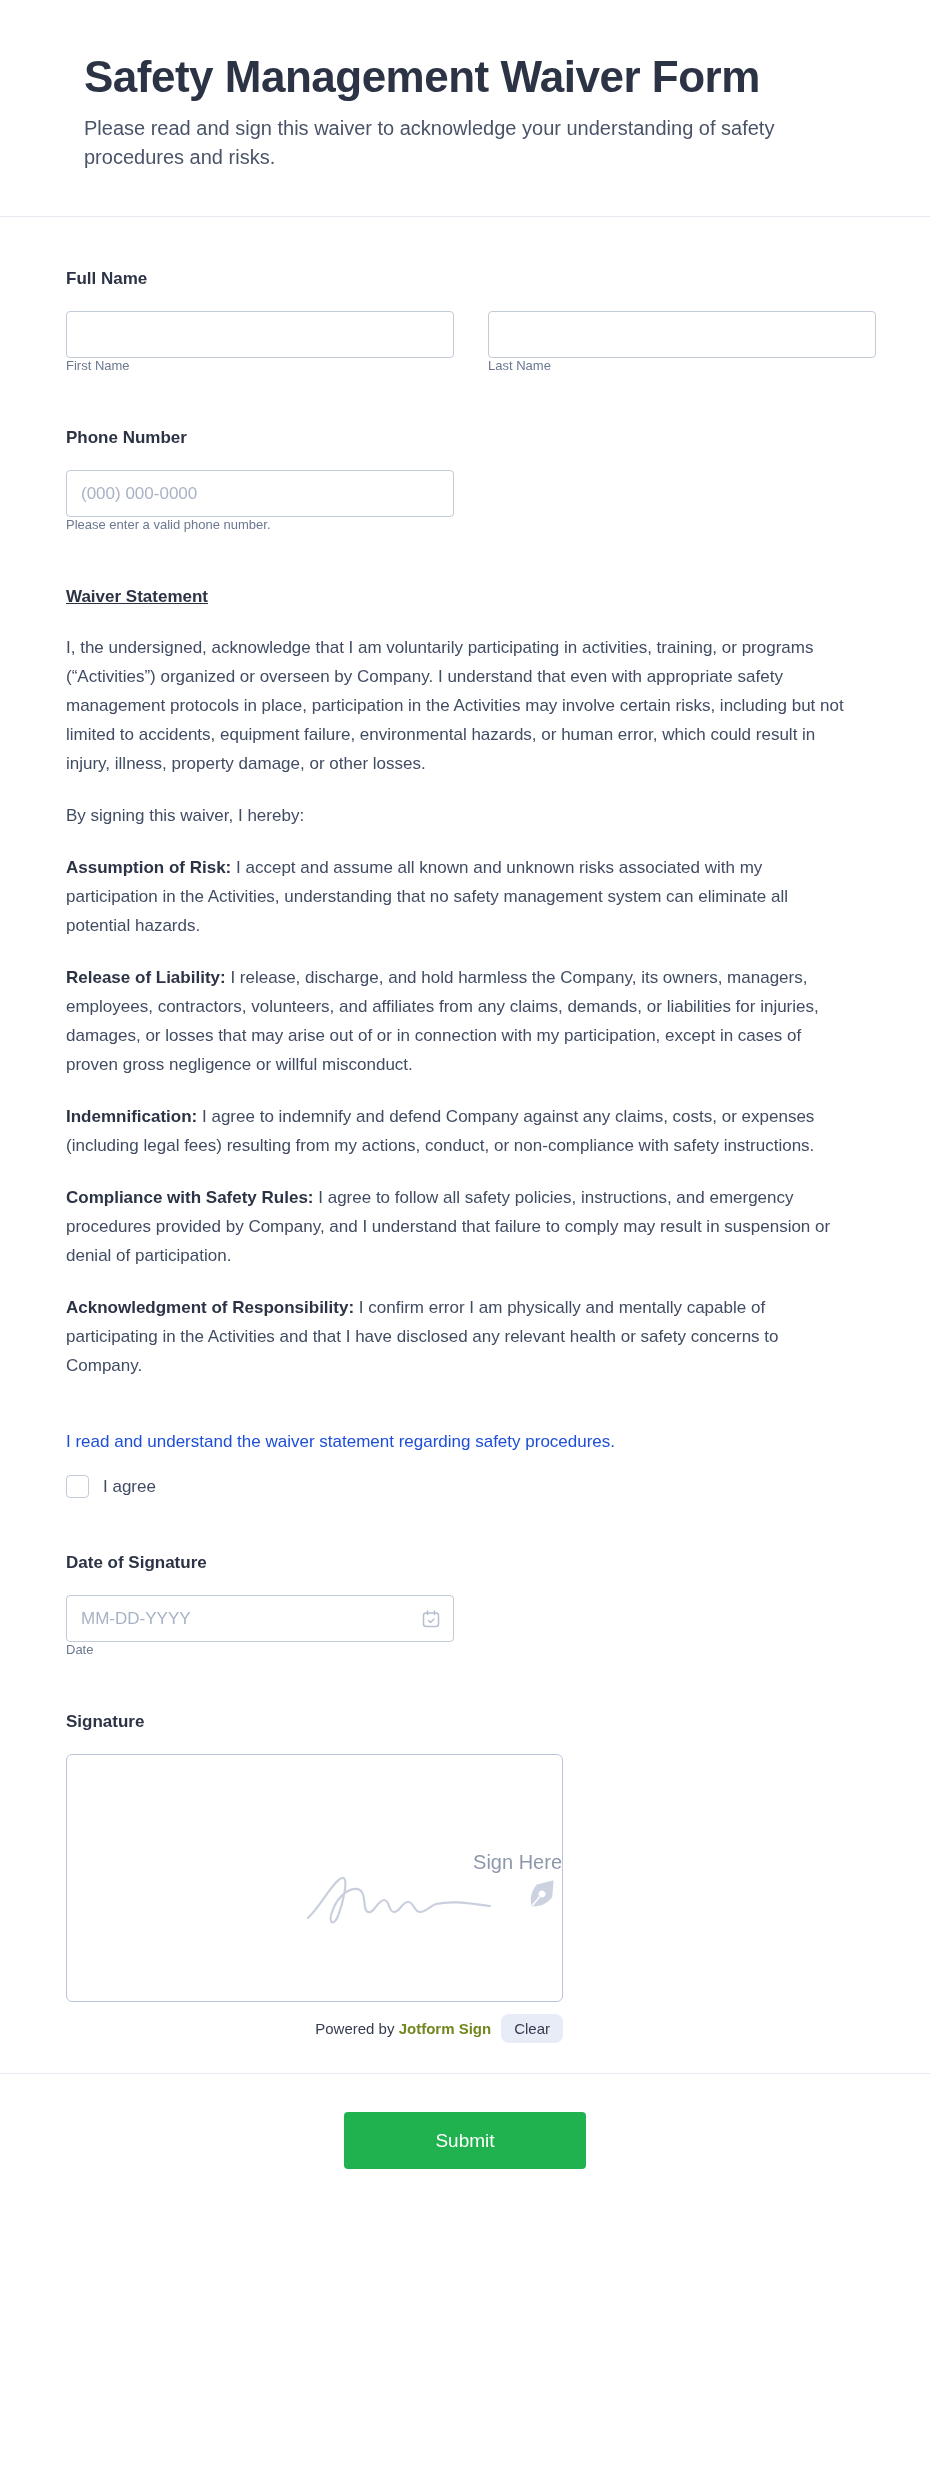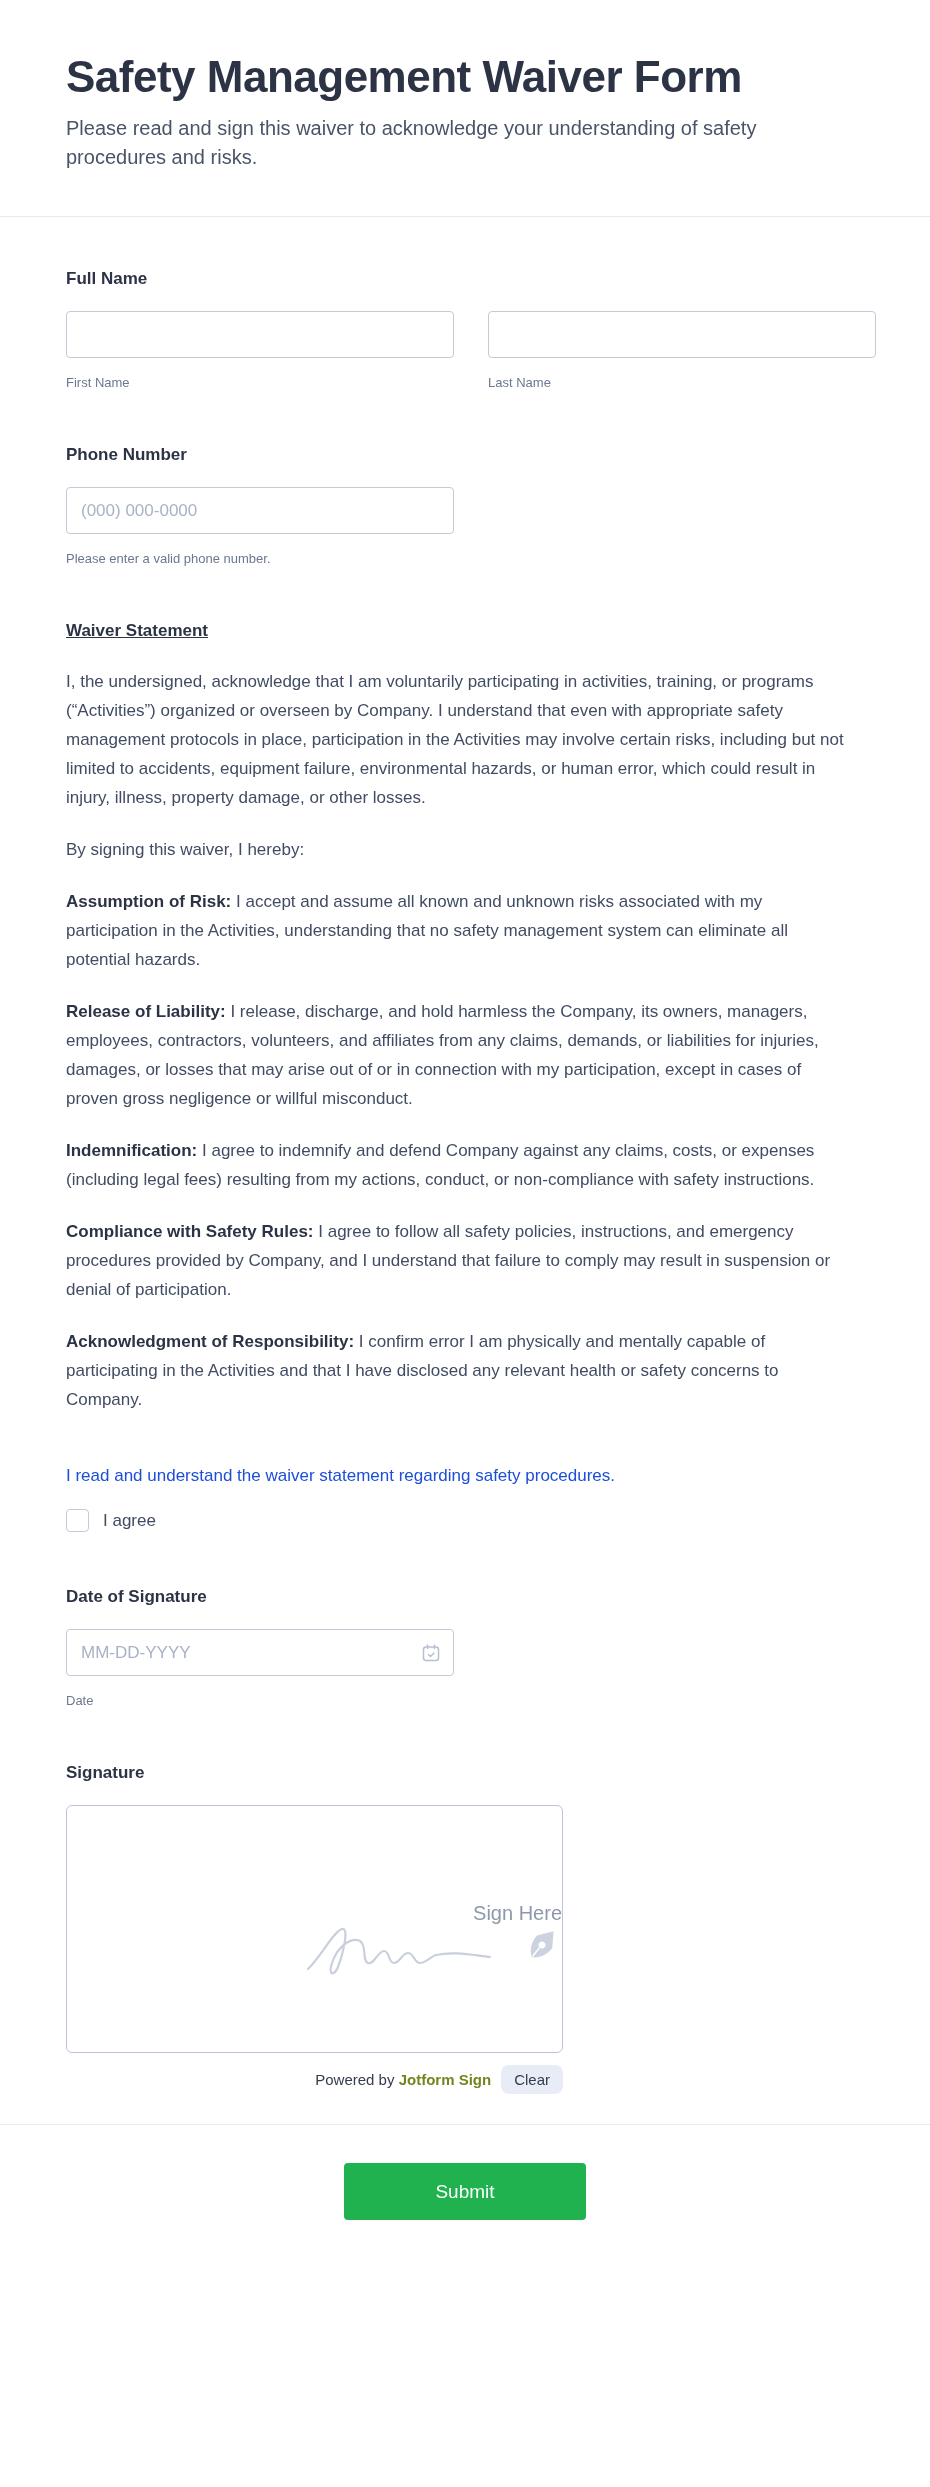--- a/index.html
+++ b/index.html
@@ -7,39 +7,39 @@
   body {
     width: 930px;
     margin: 0 auto;
     font-family: "Liberation Sans", sans-serif;
     color: #414c63;
     background: #fff;
   }
   .form-card { width: 930px; background: #fff; }
 
   
-  .form-header { padding: 50px 55px 44px 66px; border-bottom: 1px solid #e7eaf1; }
+  .form-header { padding: 50px 55px 44px 84px; border-bottom: 1px solid #e7eaf1; }
   .form-title {
     font-size: 44px; font-weight: 700; color: #2c3345;
     line-height: 54px; letter-spacing: -0.5px; margin-bottom: 10px;
   }
   .form-subtitle { font-size: 20px; line-height: 29px; color: #4a5468; max-width: 760px; }
 
   
   .form-body { padding: 52px 55px 0 66px; }
   .field { margin-bottom: 55px; }
   .field-label { font-size: 17px; font-weight: 600; color: #2c3345; margin-bottom: 22px; }
   .text-input {
     display: block; width: 388px; height: 47px;
     border: 1px solid #c3cbd9; border-radius: 4px; background: #fff;
     font-family: "Liberation Sans", sans-serif; font-size: 17px; color: #2c3345;
     padding: 4px 14px; outline: none;
   }
   .text-input::placeholder { color: #a9b2c5; opacity: 1; }
-  .sublabel { font-size: 13px; color: #6b7890; margin-top: 17px; }
+  .sublabel { font-size: 13px; color: #6b7890; }
 
   .name-row { display: flex; gap: 34px; }
   .name-col .text-input { width: 388px; }
 
   .input-wrap { position: relative; width: 388px; }
   .input-wrap .text-input { width: 100%; padding-right: 44px; }
   .calendar-icon { position: absolute; right: 13px; top: 14px; width: 20px; height: 20px; pointer-events: none; }
 
   
   .waiver-block { margin-bottom: 52px; }

